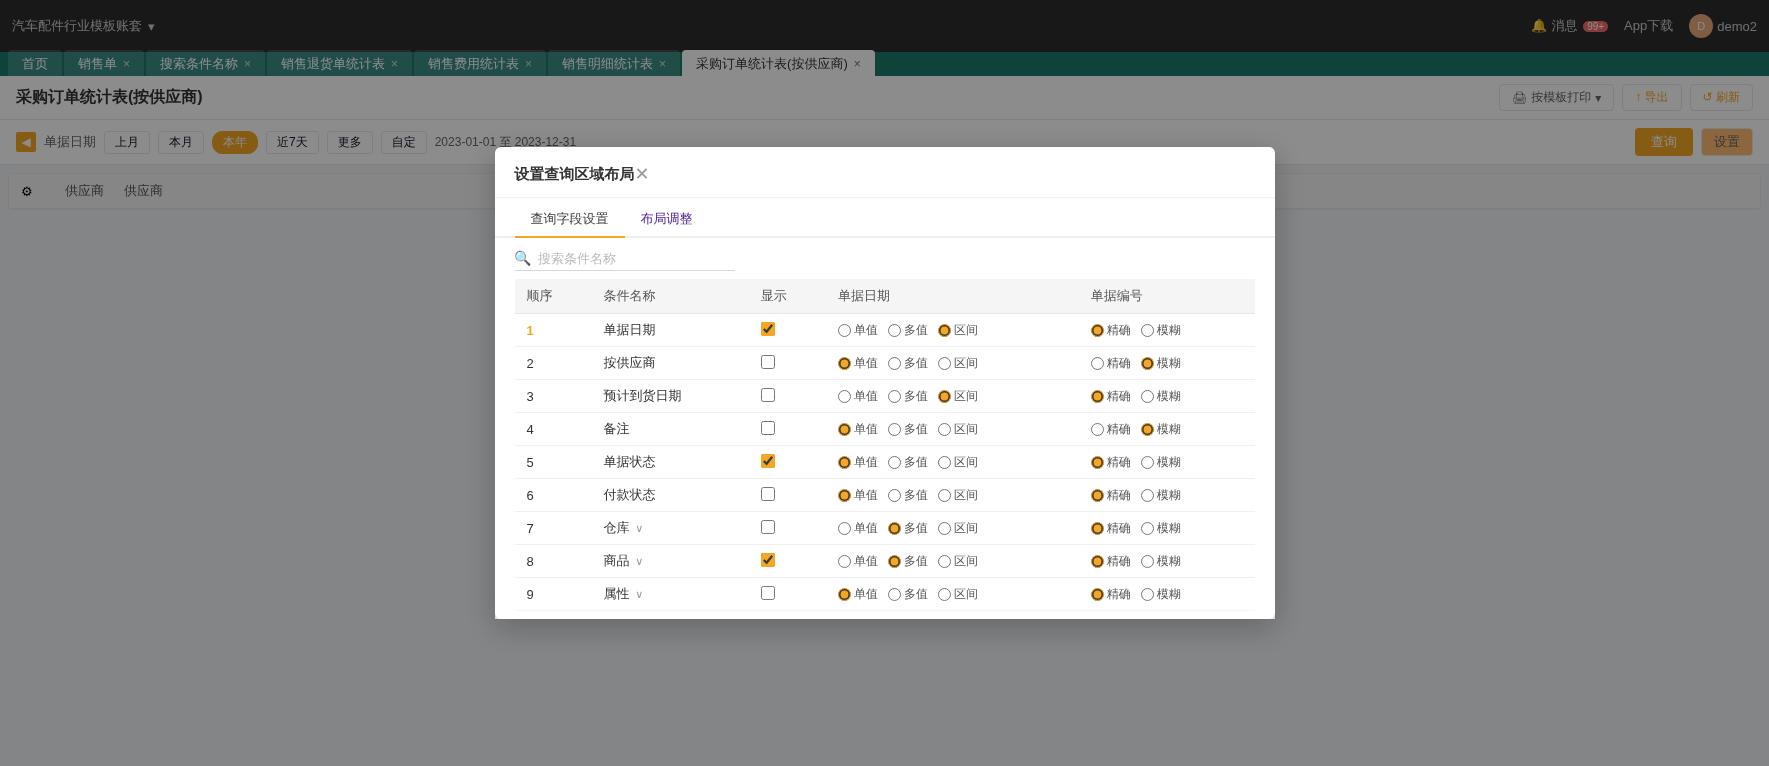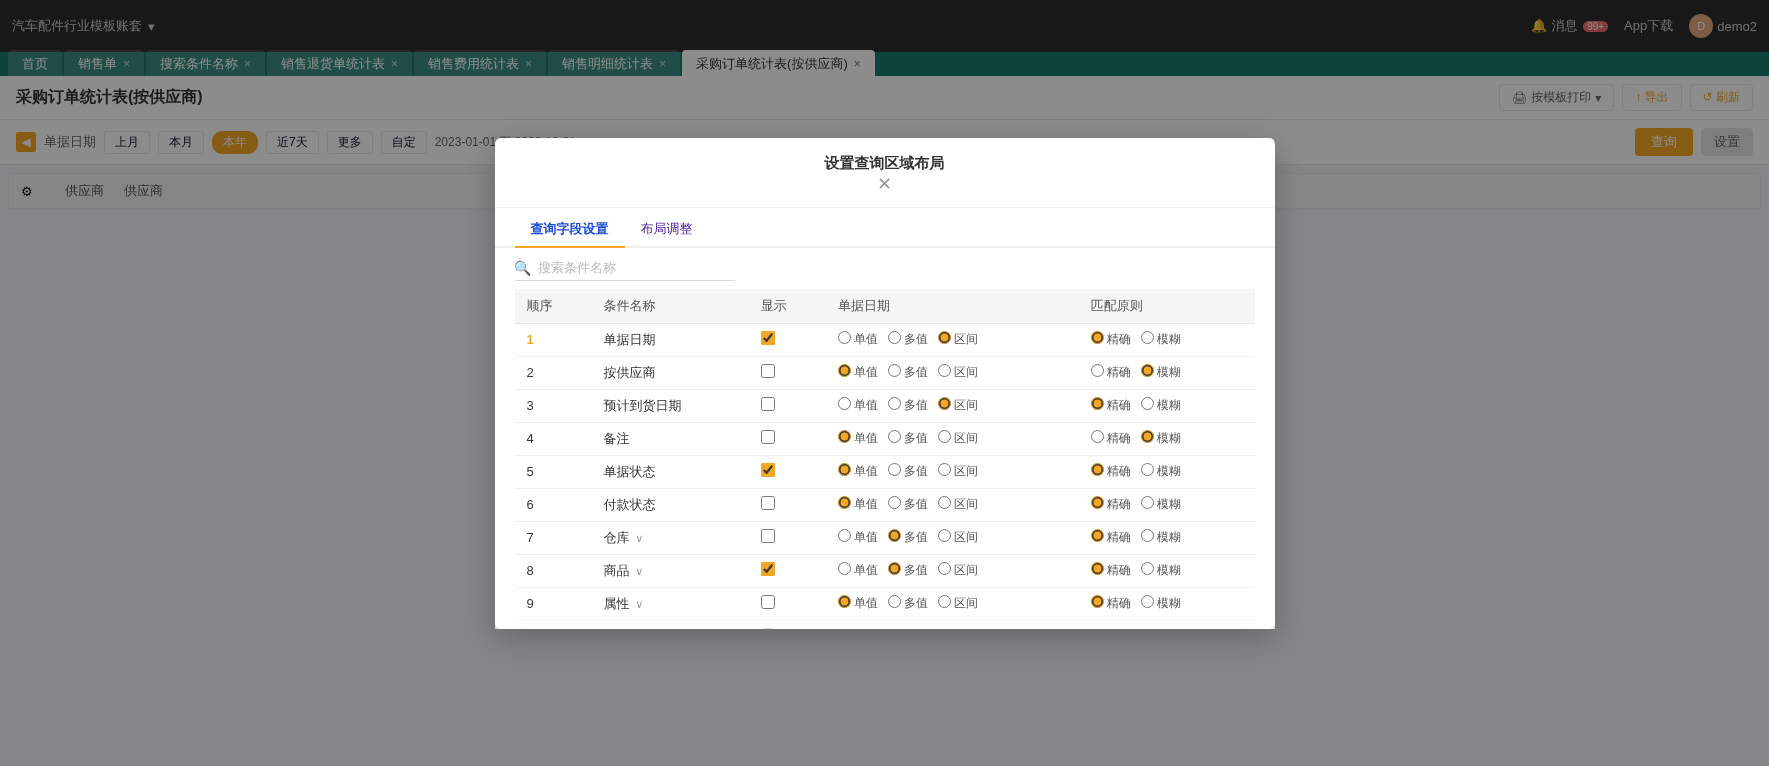--- a/index.html
+++ b/index.html
@@ -53,21 +53,21 @@
       display: flex;
       align-items: center;
       justify-content: space-between;
     }
     .page-title { font-size: 16px; font-weight: bold; color: #333; }
     .header-actions { display: flex; gap: 8px; align-items: center; }
     .btn-print { border: 1px solid #e8e8e8; background: #fff; padding: 4px 12px; border-radius: 4px; cursor: pointer; font-size: 12px; display: flex; align-items: center; gap: 4px; color: #666; }
     .btn-export { border: 1px solid #e8e8e8; background: #fff; padding: 4px 12px; border-radius: 4px; cursor: pointer; font-size: 12px; color: #f5a623; }
     .btn-refresh { border: 1px solid #e8e8e8; background: #fff; padding: 4px 12px; border-radius: 4px; cursor: pointer; font-size: 12px; color: #f5a623; }
     .btn-query { background: #f5a623; color: #fff; border: none; padding: 4px 16px; border-radius: 4px; cursor: pointer; font-size: 13px; }
-    .btn-settings { background: #e5e5e5; border: 1px solid #e8e8e8; color: #666; padding: 4px 12px; border-radius: 4px; cursor: pointer; font-size: 13px; }
+    .btn-settings { background: #fdba74; border: 1px solid #e8e8e8; color: #666; padding: 4px 12px; border-radius: 4px; cursor: pointer; font-size: 13px; }
 
     
     .filter-bar {
       background: #fff;
       padding: 8px 16px;
       border-bottom: 1px solid #e8e8e8;
       display: flex;
       align-items: center;
       gap: 8px;
     }
@@ -111,39 +111,38 @@
       border-radius: 6px;
       width: 780px;
       max-height: 680px;
       display: flex;
       flex-direction: column;
       box-shadow: 0 8px 32px rgba(0,0,0,0.25);
     }
     .dialog-header {
       display: flex;
       align-items: center;
-      justify-content: space-between;
+      justify-content: flex-start;
       padding: 16px 20px 12px;
       border-bottom: 1px solid #f0f0f0;
-      flex-direction: column;
     }
     .dialog-title { font-size: 15px; font-weight: bold; color: #333; }
     .dialog-close { cursor: pointer; font-size: 18px; color: #999; background: none; border: none; }
 
     
     .dialog-tabs { display: flex; border-bottom: 2px solid #f0f0f0; padding: 0 20px; margin-top: 4px; }
     .dialog-tab {
       padding: 8px 16px;
       cursor: pointer;
       font-size: 13px;
       color: #4c1d95;
       border-bottom: 2px solid transparent;
       margin-bottom: -2px;
     }
-    .dialog-tab.active { color: #1d4ed8; border-bottom-color: #f5a623; font-weight: 700; }
+    .dialog-tab.active { color: #404040; border-bottom-color: #f5a623; font-weight: 400; }
 
     
     .search-bar { padding: 12px 20px 8px; display: flex; align-items: center; }
     .search-input-wrap { display: flex; align-items: center; border-bottom: 1px solid #d9d9d9; padding-bottom: 4px; gap: 6px; width: 220px; }
     .search-icon { color: #bbb; font-size: 14px; }
     .search-input { border: none; outline: none; font-size: 13px; color: #333; width: 180px; }
     .search-input::placeholder { color: #bbb; }
 
     
     .condition-table { width: 100%; border-collapse: collapse; }
@@ -152,21 +151,21 @@
     .condition-table td { padding: 7px 12px; font-size: 13px; color: #333; border-bottom: 1px solid #f0f0f0; vertical-align: middle; }
 
     .order-num { color: #f5a623; font-weight: bold; }
     .order-num-black { color: #333; }
 
     
     .cb { width: 14px; height: 14px; accent-color: #f5a623; cursor: pointer; }
 
     
     .radio-group { display: flex; align-items: center; gap: 10px; }
-    .radio-option { display: flex; align-items: flex-start; gap: 3px; cursor: pointer; font-size: 12px; color: #555; }
+    .radio-option { display: flex; align-items: center; gap: 3px; cursor: pointer; font-size: 12px; color: #555; }
     .radio-option input[type="radio"] { accent-color: #f5a623; cursor: pointer; }
 
     
     .table-scroll { overflow-y: auto; max-height: 340px; padding: 0 20px; }
 
     
     .dialog-footer { padding: 16px 20px; display: flex; justify-content: flex-end; gap: 12px; border-top: 1px solid #f0f0f0; }
     .btn-cancel { background: #fff; border: 1px solid #d9d9d9; color: #555; padding: 6px 24px; border-radius: 4px; cursor: pointer; font-size: 13px; }
     .btn-save { background: #f5a623; border: none; color: #fff; padding: 6px 24px; border-radius: 4px; cursor: pointer; font-size: 13px; font-weight: 500; }
 
@@ -305,21 +304,21 @@
     </div>
 
     <div class="table-scroll table-fade">
       <table class="condition-table">
         <thead>
           <tr>
             <th>顺序</th>
             <th>条件名称</th>
             <th>显示</th>
             <th>单据日期</th>
-            <th>匹配原则</th>
+            <th>单据编号</th>
           </tr>
         </thead>
         <tbody id="condition-rows">
         <tr>
               <td><span class="order-num">1</span></td>
               <td>单据日期</td>
               <td><input type="checkbox" class="cb" checked="" style=""></td>
               <td>
                 <div class="radio-group">
                   <label class="radio-option"><input type="radio" name="type_0" style="">单值</label>

